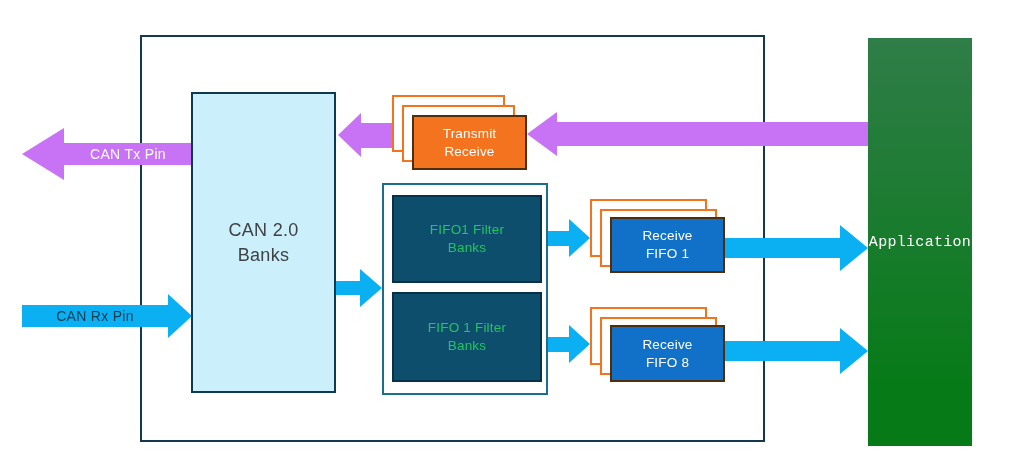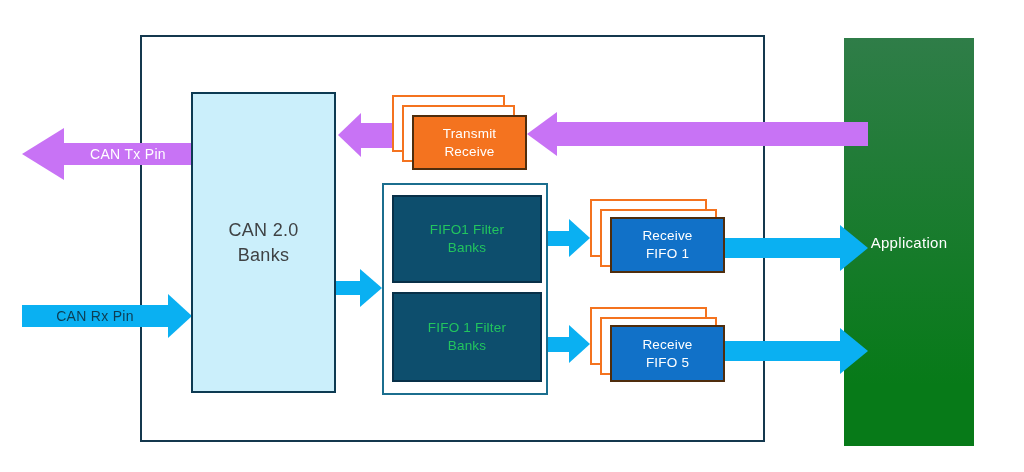--- a/index.html
+++ b/index.html
@@ -46,21 +46,21 @@
   .pin-label.light{color:#ffffff;}
   .pin-label.dark{color:var(--rx-label-color,#0e3c52);}
 </style>
 </head>
 <body>
 
 <div class="canvas">
 
   <div class="abs outer-box" style="left:140px;top:35px;width:625px;height:407px;"></div>
 
-  <div class="abs center app-box" style="left:844px;top:38px;width:130px;height:408px;">
+  <div class="abs center app-box" style="left:868px;top:38px;width:104px;height:408px;font-family:Liberation Mono, monospace;">
     <span>Application</span>
   </div>
 
   <div class="arrow r blue" style="left:22px;top:294px;width:170px;height:44px;">
     <div class="abody" style="height:22px;">
       <span class="pin-label dark">CAN Rx Pin</span>
     </div>
     <div class="tri" style="border-width:22px 0 22px 24px;"></div>
   </div>
 
@@ -138,17 +138,17 @@
       <div>Receive</div>
       <div>FIFO 1</div>
     </div>
   </div>
 
   <div class="abs" style="left:590px;top:307px;width:135px;height:76px;">
     <div class="abs card-outline" style="left:0;top:0;width:117px;height:58px;"></div>
     <div class="abs card-outline" style="left:10px;top:10px;width:117px;height:58px;"></div>
     <div class="abs center col card-front blue" style="left:20px;top:18px;width:115px;height:57px;">
       <div>Receive</div>
-      <div>FIFO 5</div>
+      <div>FIFO 8</div>
     </div>
   </div>
 
 </div>
 
 </body></html>

